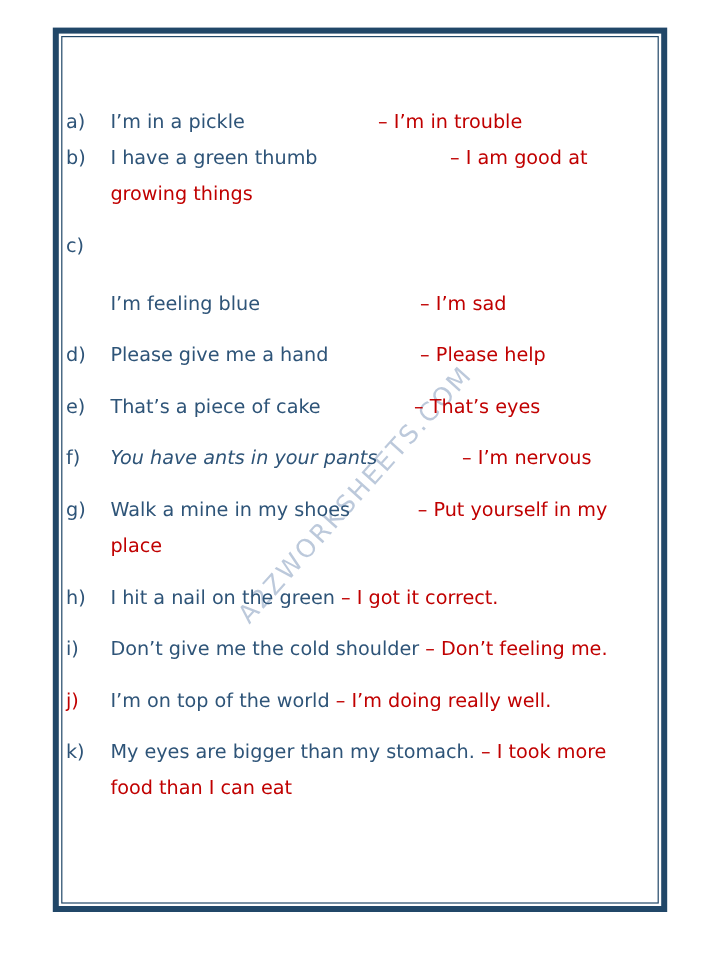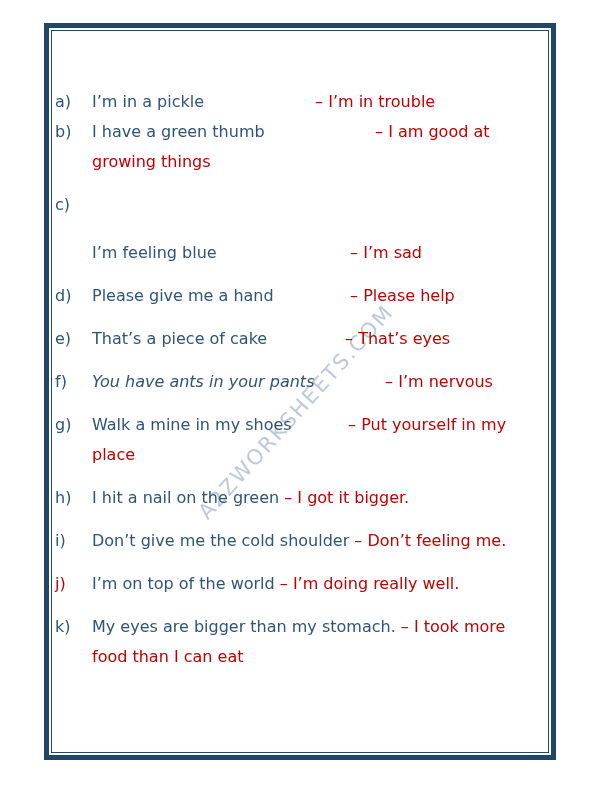--- a/index.html
+++ b/index.html
@@ -127,21 +127,21 @@
     <p class="text"><span class="idiom">You have ants in your pants</span> <span class="meaning">– I’m nervous</span></p>
   </div>
 
   <div class="item item-g">
     <span class="marker">g)</span>
     <p class="text"><span class="idiom">Walk a mine in my shoes</span> <span class="meaning">– Put yourself in my place</span></p>
   </div>
 
   <div class="item item-h">
     <span class="marker">h)</span>
-    <p class="text"><span class="idiom">I hit a nail on the green</span> <span class="meaning">– I got it bigger.</span></p>
+    <p class="text"><span class="idiom">I hit a nail on the green</span> <span class="meaning">– I got it correct.</span></p>
   </div>
 
   <div class="item item-i">
     <span class="marker">i)</span>
     <p class="text"><span class="idiom">Don’t give me the cold shoulder</span> <span class="meaning">– Don’t feeling me.</span></p>
   </div>
 
   <div class="item item-j">
     <span class="marker red">j)</span>
     <p class="text"><span class="idiom">I’m on top of the world</span> <span class="meaning">– I’m doing really well.</span></p>

